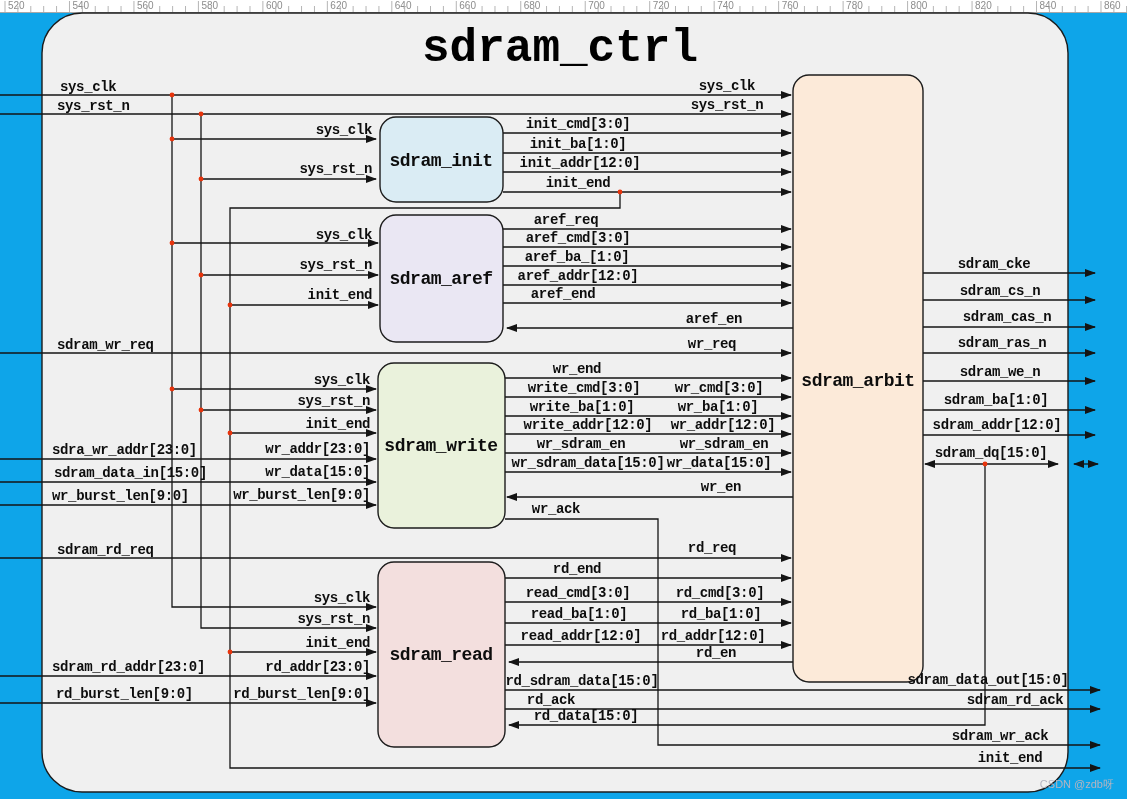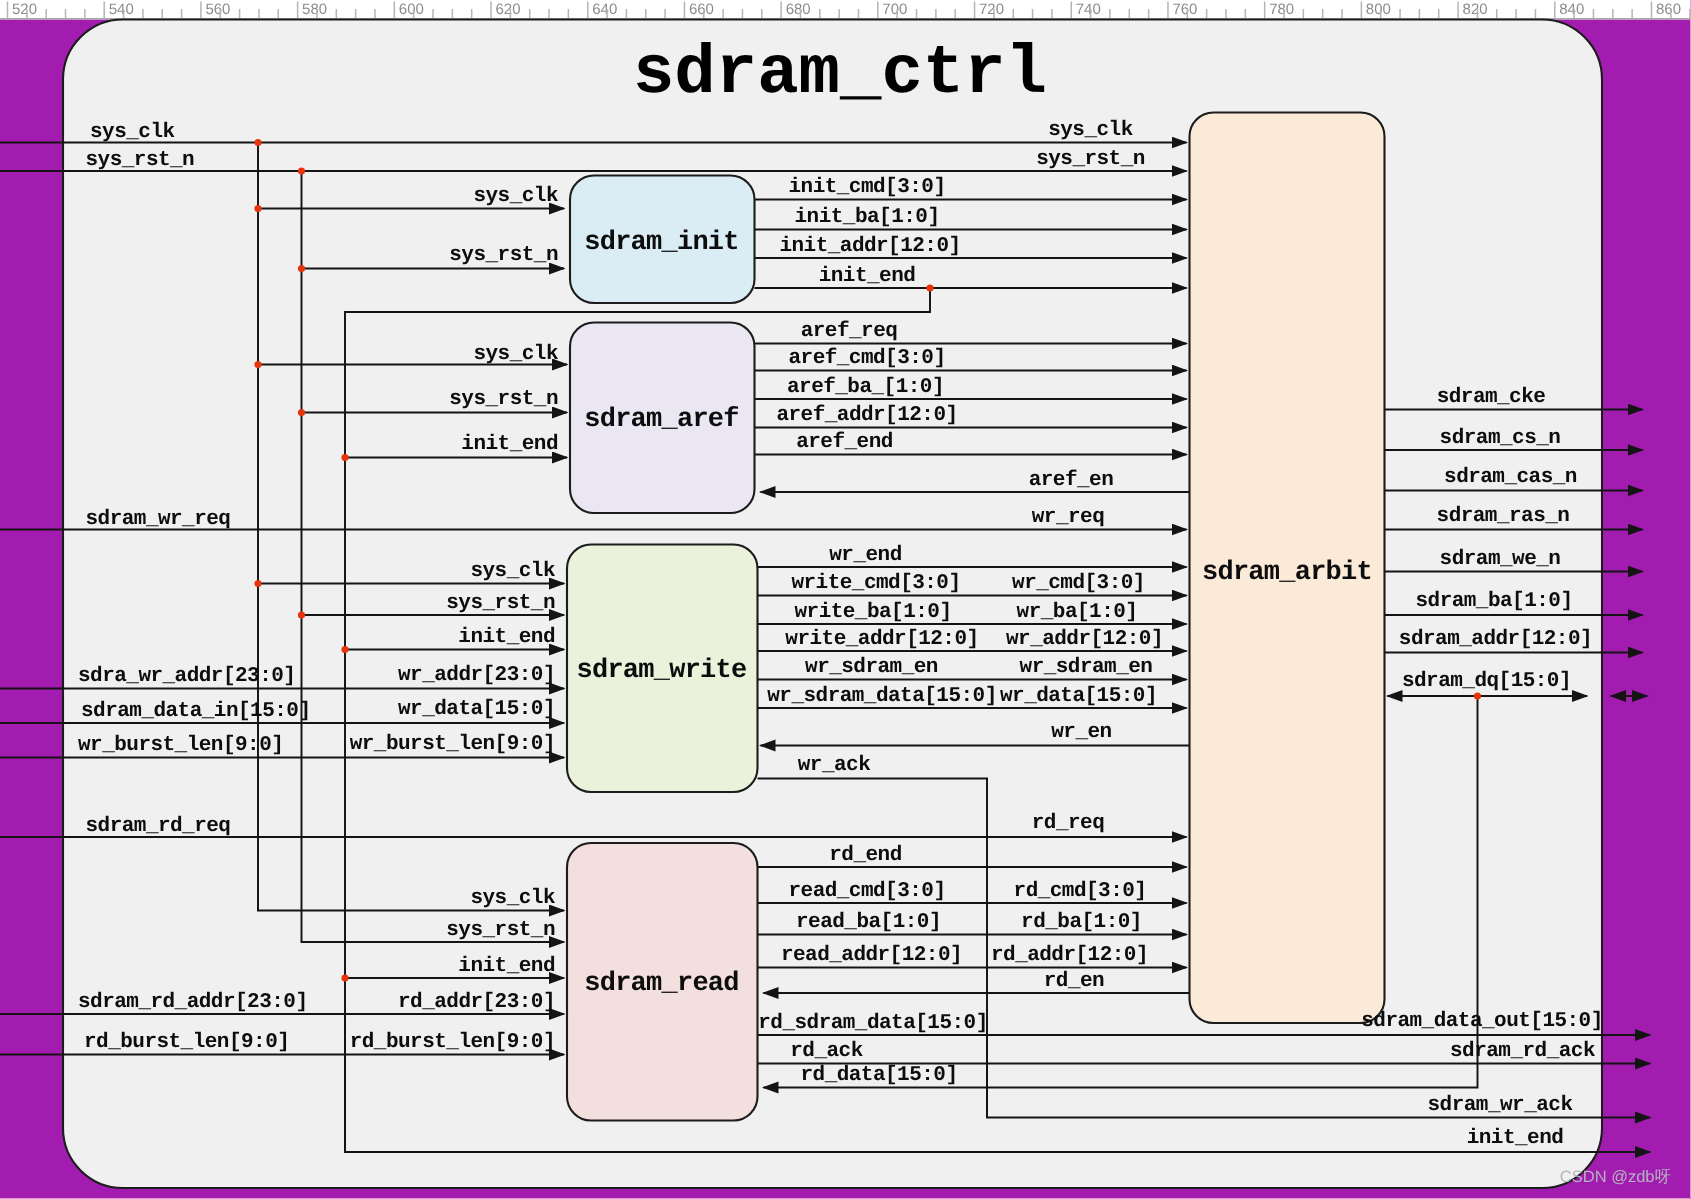--- a/index.html
+++ b/index.html
@@ -1,16 +1,16 @@
 <!DOCTYPE html>
 <html><head>
 <meta charset="utf-8">
 <style>
   html,body{margin:0;padding:0;background:#ffffff;}
-  #stage{position:relative;width:1127px;height:799px;background:#a21caf;overflow:hidden;}
+  #stage{position:relative;width:1127px;height:799px;background:#0ea5e9;overflow:hidden;}
   svg{position:absolute;left:0;top:0;}
   .lbl{font-family:"Liberation Mono",monospace;font-weight:bold;font-size:14px;fill:#0d0d0d;letter-spacing:-0.35px;}
   .mod{font-family:"Liberation Mono",monospace;font-weight:bold;font-size:18px;fill:#0d0d0d;letter-spacing:-0.5px;}
   .big{font-family:"Liberation Mono",monospace;font-weight:bold;font-size:46px;fill:#000;}
   .rnum{font-family:"Liberation Sans",sans-serif;font-size:10px;fill:#8c8c8c;}
   .wm{font-family:"Liberation Sans",sans-serif;font-size:11px;fill:#b4b4c0;}
   .w path{stroke:#141414;stroke-width:1.3;fill:none;}
   .blk{stroke:#1c1c1c;stroke-width:1.4;}
   .tick{stroke:#b5b5b5;stroke-width:1;}
 </style>

